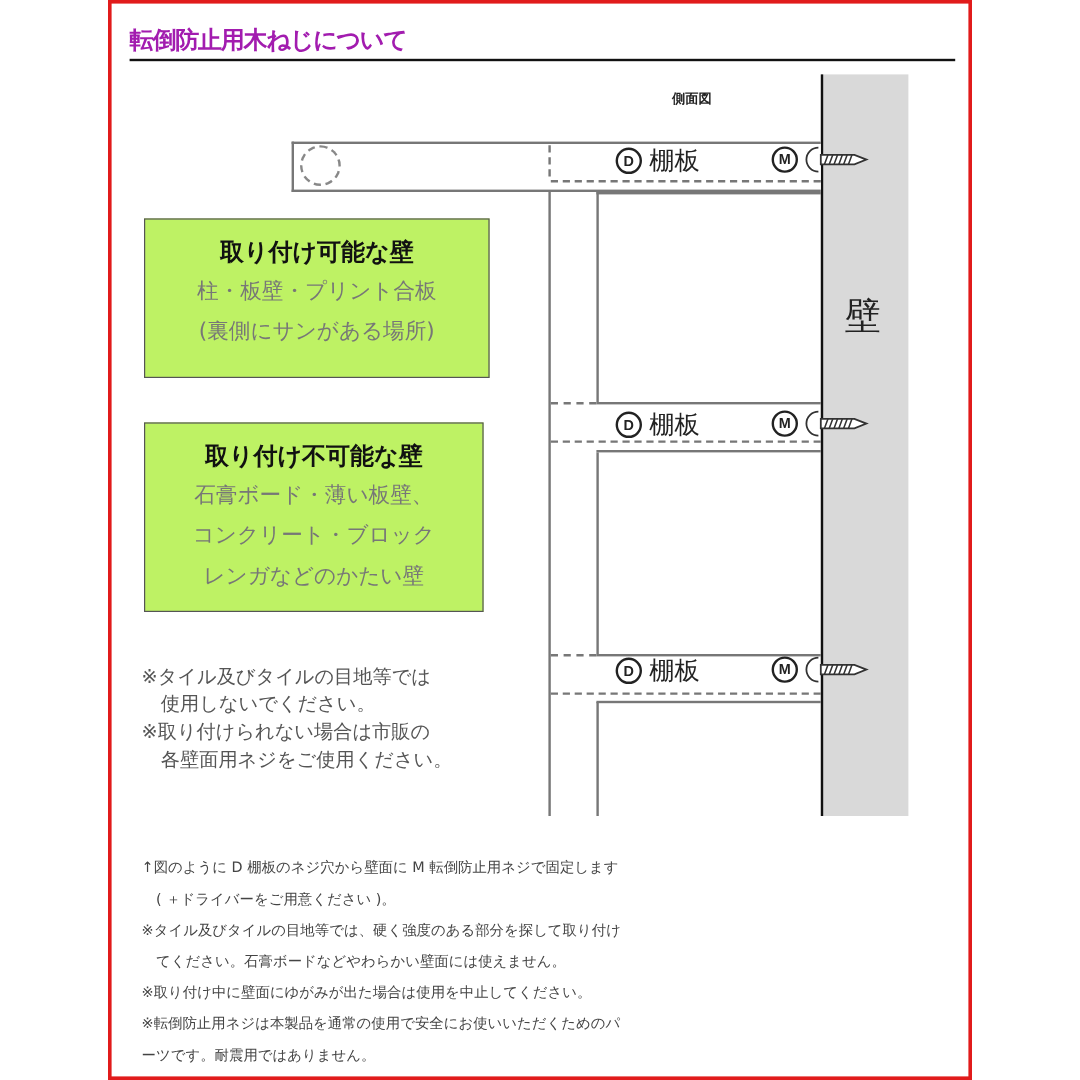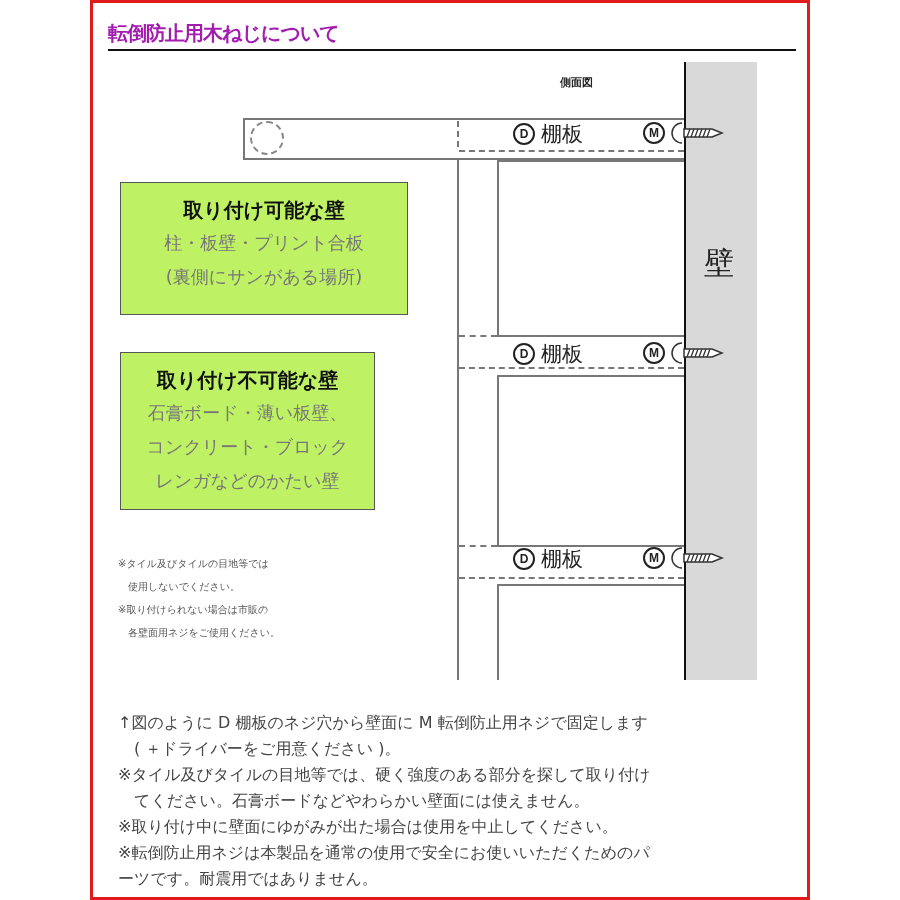--- a/index.html
+++ b/index.html
@@ -29,22 +29,22 @@
           font-size: 12px; font-weight: bold; line-height: 18px; text-align: center; vertical-align: 3px;
           margin-right: 6px; font-family: "Liberation Sans", sans-serif; }
   .m-mark { position: absolute; width: 18px; height: 18px; border: 2px solid #222; border-radius: 50%;
             font-size: 12px; font-weight: bold; line-height: 18px; text-align: center;
             font-family: "Liberation Sans", sans-serif; color:#222; }
   .screw { position: absolute; }
 
   .info-box { position: absolute; border: 1.5px solid #555; background: #bef264; box-sizing: border-box; text-align: center; }
   .info-head { font-size: 20px; font-weight: bold; color: #111; margin-top: 14px; }
   .info-line { font-size: 18px; color: #777; line-height: 34px; }
-  .note { position: absolute; font-size: 10px; color: #555; line-height: 23px; white-space: nowrap; }
-  .bottom-notes { position: absolute; left: 118px; top: 710px; font-size: 16px; color: #444; line-height: 26px; white-space: nowrap; }
+  .note { position: absolute; font-size: 16px; color: #555; line-height: 23px; white-space: nowrap; }
+  .bottom-notes { position: absolute; left: 118px; top: 710px; font-size: 12px; color: #444; line-height: 26px; white-space: nowrap; }
 </style>
 </head>
 <body>
 
 <div class="frame"></div>
 
 <div class="title">転倒防止用木ねじについて</div>
 <div class="title-rule"></div>
 
 <div class="wall"></div>
@@ -102,21 +102,21 @@
   <path d="M16 9 L44 9 L54 13 L44 17 L16 17 Z" fill="#fff" stroke="#333" stroke-width="1.5"></path>
   <path d="M19 17 L22 9 M23 17 L26 9 M27 17 L30 9 M31 17 L34 9 M35 17 L38 9 M39 17 L42 9" stroke="#333" stroke-width="1.3"></path>
 </svg>
 
 <div class="info-box" style="left:120px;top:182px;width:288px;height:133px;">
   <div class="info-head">取り付け可能な壁</div>
   <div class="info-line" style="margin-top:2px;">柱・板壁・プリント合板</div>
   <div class="info-line">(裏側にサンがある場所)</div>
 </div>
 
-<div class="info-box" style="left:120px;top:352px;width:255px;height:158px;">
+<div class="info-box" style="left:120px;top:352px;width:283px;height:158px;">
   <div class="info-head">取り付け不可能な壁</div>
   <div class="info-line" style="margin-top:2px;">石膏ボード・薄い板壁、</div>
   <div class="info-line">コンクリート・ブロック</div>
   <div class="info-line">レンガなどのかたい壁</div>
 </div>
 
 <div class="note" style="left:118px;top:552px;">
   <div>※タイル及びタイルの目地等では</div>
   <div>　使用しないでください。</div>
   <div>※取り付けられない場合は市販の</div>

